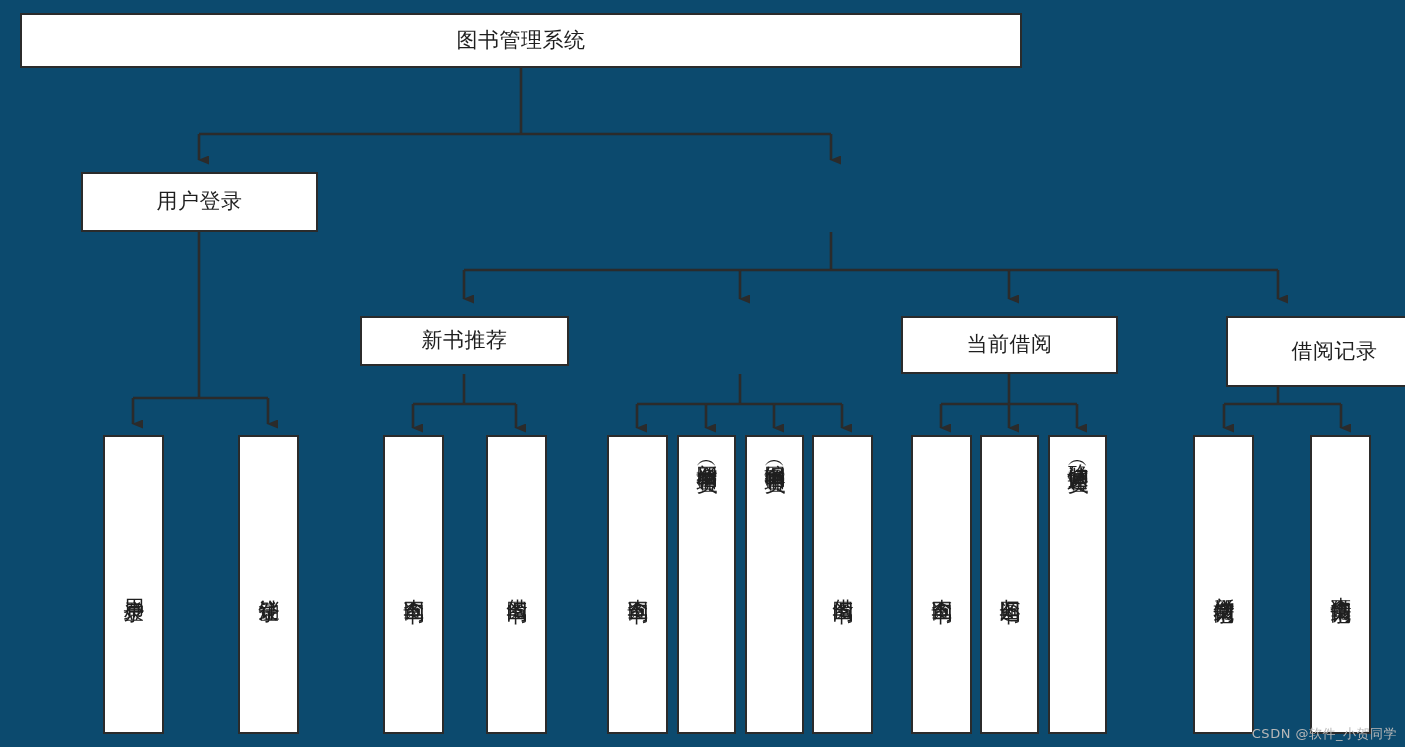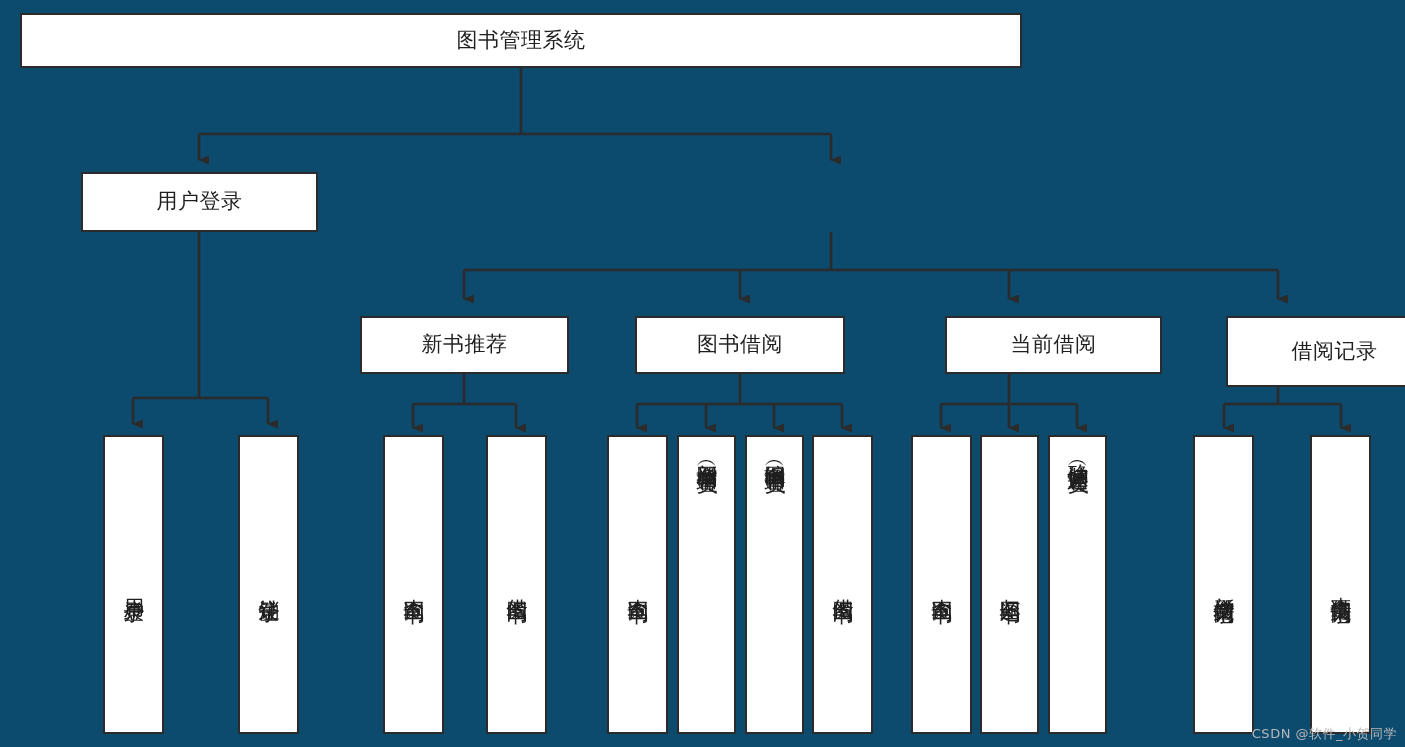--- a/index.html
+++ b/index.html
@@ -128,29 +128,26 @@
 
   <div class="node horizontal" style="left:20px; top:13px; width:1002px; height:55px;">
     <span>图书管理系统</span>
   </div>
 
   <div class="node horizontal" style="left:81px; top:172px; width:237px; height:60px;">
     <span>用户登录</span>
   </div>
 
 
-  <div class="node horizontal" style="left:360px; top:316px; width:209px; height:58px;">
+  <div class="node horizontal" style="left:360px; top:316px; width:209px; height:50px;">
     <span>新书推荐</span>
   </div>
 
-  <div class="node horizontal" style="left:635px; top:316px; width:210px; height:58px;">
-    <span>图书借阅</span>
-  </div>
-
-  <div class="node horizontal" style="left:901px; top:316px; width:217px; height:58px;margin-left:44px;">
+
+  <div class="node horizontal" style="left:901px; top:316px; width:217px; height:58px;">
     <span>当前借阅</span>
   </div>
 
   <div class="node horizontal" style="left:1226px; top:316px; width:217px; height:71px;">
     <span>借阅记录</span>
   </div>
 
   <div class="node vertical center-text" style="left:103px; top:435px; width:61px; height:299px;">
     <span class="vlabel">用户登录</span>
   </div>

